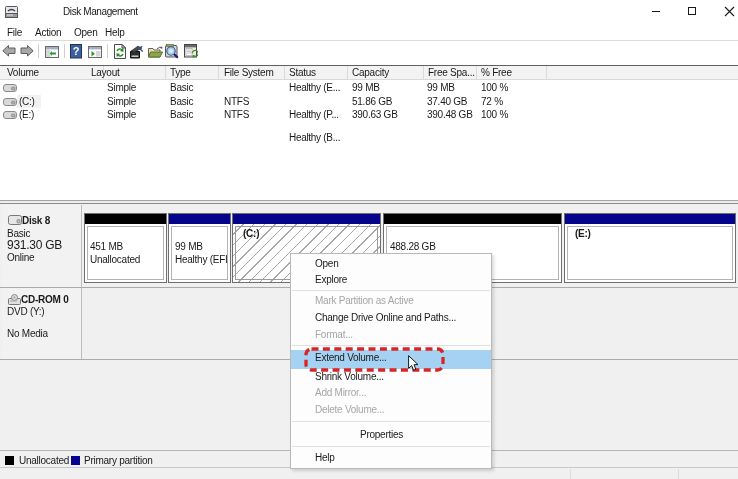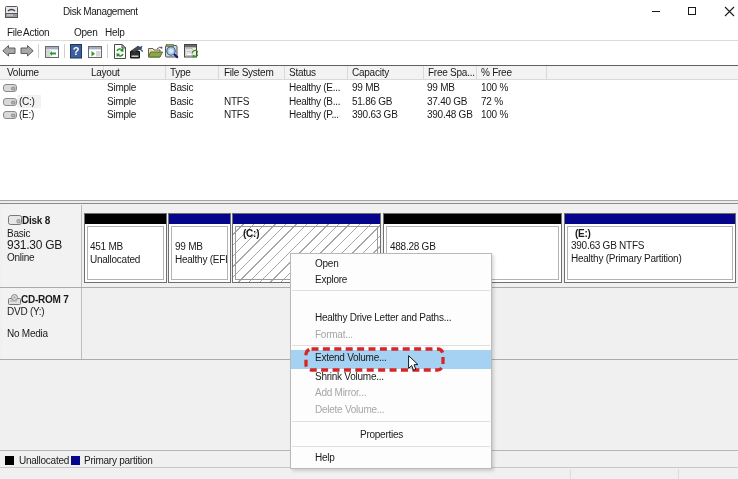--- a/index.html
+++ b/index.html
@@ -21,21 +21,21 @@
   </svg>
   <div class="abs t12" style="left:23px;top:4px;letter-spacing:-0.4px;margin-left:40px;">Disk Management</div>
 
   <div class="abs" style="left:652px;top:11px;width:8px;height:1px;background:#1a1a1a;"></div>
   <div class="abs" style="left:688px;top:7px;width:8px;height:8px;border:1px solid #1a1a1a;"></div>
   <svg class="abs" style="left:724px;top:6px" width="11" height="11" viewBox="0 0 11 11">
     <path d="M1 1 L10 10 M10 1 L1 10" stroke="#1a1a1a" stroke-width="1.1"></path>
   </svg>
 
   <div class="abs t12" style="left:7px;top:25px;text-align:center;">File</div>
-  <div class="abs t12" style="left:23px;top:25px;">Action</div>
+  <div class="abs t12" style="left:35px;top:25px;">Action</div>
   <div class="abs t12" style="left:74px;top:25px;">Open</div>
   <div class="abs t12" style="left:105px;top:25px;">Help</div>
   <div class="abs" style="left:0;top:40px;width:738px;height:1px;background:#dcdcdc;"></div>
 
   <svg class="abs" style="left:2px;top:45px" width="14" height="12" viewBox="0 0 14 12">
     <path d="M6.5 0.5 L6.5 3 L13 3 L13 8.5 L6.5 8.5 L6.5 11 L0.8 5.8 Z" fill="#a8a8a8" stroke="#5f5f5f"></path>
   </svg>
 
   <svg class="abs" style="left:20px;top:45px" width="14" height="12" viewBox="0 0 14 12">
     <path d="M7.5 0.5 L7.5 3 L1 3 L1 8.5 L7.5 8.5 L7.5 11 L13.2 5.8 Z" fill="#a8a8a8" stroke="#5f5f5f"></path>
@@ -138,21 +138,21 @@
     <span class="abs" style="left:352px;">99 MB</span>
     <span class="abs" style="left:427px;">99 MB</span>
     <span class="abs" style="left:481px;">100 %</span>
   </div>
   <div class="abs" style="left:17px;top:95px;width:24px;height:13px;background:#f2f2f2;"></div>
   <div class="abs t12" style="top:94.5px;left:0;line-height:13.5px;">
     <span class="abs" style="left:19px;">(C:)</span>
     <span class="abs" style="left:107px;">Simple</span>
     <span class="abs" style="left:170px;">Basic</span>
     <span class="abs" style="left:224px;">NTFS</span>
-    <span class="abs" style="left:289px;letter-spacing:-0.3px;">Healthy (B...</span>
+    <span class="abs" style="left:289px;letter-spacing:-0.3px;margin-top:36px;">Healthy (B...</span>
     <span class="abs" style="left:352px;">51.86 GB</span>
     <span class="abs" style="left:427px;">37.40 GB</span>
     <span class="abs" style="left:481px;">72 %</span>
   </div>
   <div class="abs t12" style="top:108px;left:0;line-height:13.5px;">
     <span class="abs" style="left:19px;">(E:)</span>
     <span class="abs" style="left:107px;">Simple</span>
     <span class="abs" style="left:170px;">Basic</span>
     <span class="abs" style="left:224px;">NTFS</span>
     <span class="abs" style="left:289px;letter-spacing:-0.3px;">Healthy (P...</span>
@@ -197,51 +197,51 @@
   <div class="abs" style="left:383px;top:213px;width:179px;height:70px;border:1px solid #6f6f6f;background:#fff;">
     <div style="height:10px;background:#000;"></div>
     <div style="position:absolute;left:2px;right:2px;top:12px;bottom:2px;border:1px solid #b3b3b3;background:#fff;"></div>
     <div class="abs" style="left:6px;top:27px;font-size:10px;letter-spacing:-0.25px;line-height:12.5px;white-space:nowrap;">488.28 GB</div>
   </div>
 
   <div class="abs" style="left:564px;top:213px;width:172px;height:70px;border:1px solid #6f6f6f;background:#fff;overflow:hidden;">
     <div style="height:10px;background:#05058c;"></div>
     <div style="position:absolute;left:2px;right:2px;top:12px;bottom:2px;border:1px solid #b3b3b3;background:#fff;"></div>
     <div class="abs" style="left:10px;top:14px;font-size:10px;letter-spacing:-0.25px;line-height:12.5px;white-space:nowrap;font-weight:bold;">(E:)</div>
-    <div class="abs" style="left:6px;top:26px;font-size:10px;letter-spacing:-0.25px;line-height:12.5px;white-space:nowrap;">390.63 GB NTFS<br>Healthy (Primary Partition)</div>
   </div>
 
   <div class="abs" style="left:0;top:287px;width:738px;height:1px;background:#ababab;"></div>
 
   <div class="abs" style="left:2px;top:288px;width:80px;height:71px;background:#f2f2f2;border-right:1px solid #bdbdbd;"></div>
   <svg class="abs" style="left:8px;top:294px" width="13" height="11" viewBox="0 0 13 11">
     <rect x="0.5" y="4.5" width="12" height="6" rx="1" fill="#e0e0e0" stroke="#777"></rect>
     <circle cx="6.5" cy="3.5" r="3" fill="#dcdcdc" stroke="#888"></circle>
     <circle cx="6.5" cy="3.5" r="0.9" fill="#999"></circle>
     <rect x="2" y="6.5" width="7" height="1" fill="#aaa"></rect>
   </svg>
-  <div class="abs t11" style="left:21px;top:294px;font-weight:bold;font-size:10px;letter-spacing:-0.25px;line-height:12px;">CD-ROM 7</div>
+  <div class="abs t11" style="left:21px;top:294px;font-weight:bold;font-size:10px;letter-spacing:-0.25px;line-height:12px;">CD-ROM 0</div>
   <div class="abs t11" style="left:7px;top:306px;font-size:10px;letter-spacing:-0.25px;line-height:12px;">DVD (Y:)</div>
   <div class="abs t11" style="left:7px;top:328px;font-size:10px;letter-spacing:-0.25px;line-height:12px;">No Media</div>
   <div class="abs" style="left:0;top:359px;width:738px;height:1px;background:#ababab;"></div>
 
   <div class="abs" style="left:0;top:450px;width:738px;height:1px;background:#b5b5b5;"></div>
   <div class="abs" style="left:5px;top:456px;width:9px;height:9px;background:#000;"></div>
   <div class="abs t11" style="left:19px;top:454px;">Unallocated</div>
   <div class="abs" style="left:71px;top:456px;width:9px;height:9px;background:#05058c;"></div>
   <div class="abs t11" style="left:84px;top:454px;">Primary partition</div>
   <div class="abs" style="left:0;top:467px;width:738px;height:1px;background:#c9c9c9;"></div>
   <div class="abs" style="left:570px;top:469px;width:1px;height:10px;background:#dcdcdc;"></div>
   <div class="abs" style="left:678px;top:469px;width:1px;height:10px;background:#dcdcdc;"></div>
 
   <div class="abs" style="left:290px;top:253px;width:202px;height:216px;background:#fdfdfd;border:1px solid #b9b9b9;box-shadow:2px 2px 3px rgba(0,0,0,0.15);"></div>
   <div class="abs t12" style="left:315px;top:256px;line-height:16px;">Open</div>
   <div class="abs t12" style="left:315px;top:272px;line-height:16px;">Explore</div>
   <div class="abs" style="left:292px;top:290px;width:198px;height:1px;background:#e0e0e0;"></div>
-  <div class="abs t12" style="left:315px;top:310px;line-height:16px;">Healthy Drive Letter and Paths...</div>
+  <div class="abs t12" style="left:315px;top:293px;line-height:16px;color:#a6a6a6;">Mark Partition as Active</div>
+  <div class="abs t12" style="left:315px;top:310px;line-height:16px;">Change Drive Online and Paths...</div>
   <div class="abs t12" style="left:315px;top:327px;line-height:16px;color:#a6a6a6;">Format...</div>
   <div class="abs" style="left:292px;top:345px;width:198px;height:1px;background:#e0e0e0;"></div>
   <div class="abs" style="left:291px;top:350px;width:200px;height:19px;background:#a5d2f2;"></div>
   <div class="abs t12" style="left:315px;top:350px;line-height:16px;">Extend Volume...</div>
   <div class="abs t12" style="left:315px;top:369px;line-height:16px;">Shrink Volume...</div>
   <div class="abs t12" style="left:315px;top:385px;line-height:16px;color:#a6a6a6;">Add Mirror...</div>
   <div class="abs t12" style="left:315px;top:402px;line-height:16px;color:#a6a6a6;">Delete Volume...</div>
   <div class="abs" style="left:292px;top:421px;width:198px;height:1px;background:#e0e0e0;"></div>
   <div class="abs t12" style="left:315px;top:427px;line-height:16px;margin-left:45px;">Properties</div>
   <div class="abs" style="left:292px;top:446px;width:198px;height:1px;background:#e0e0e0;"></div>

